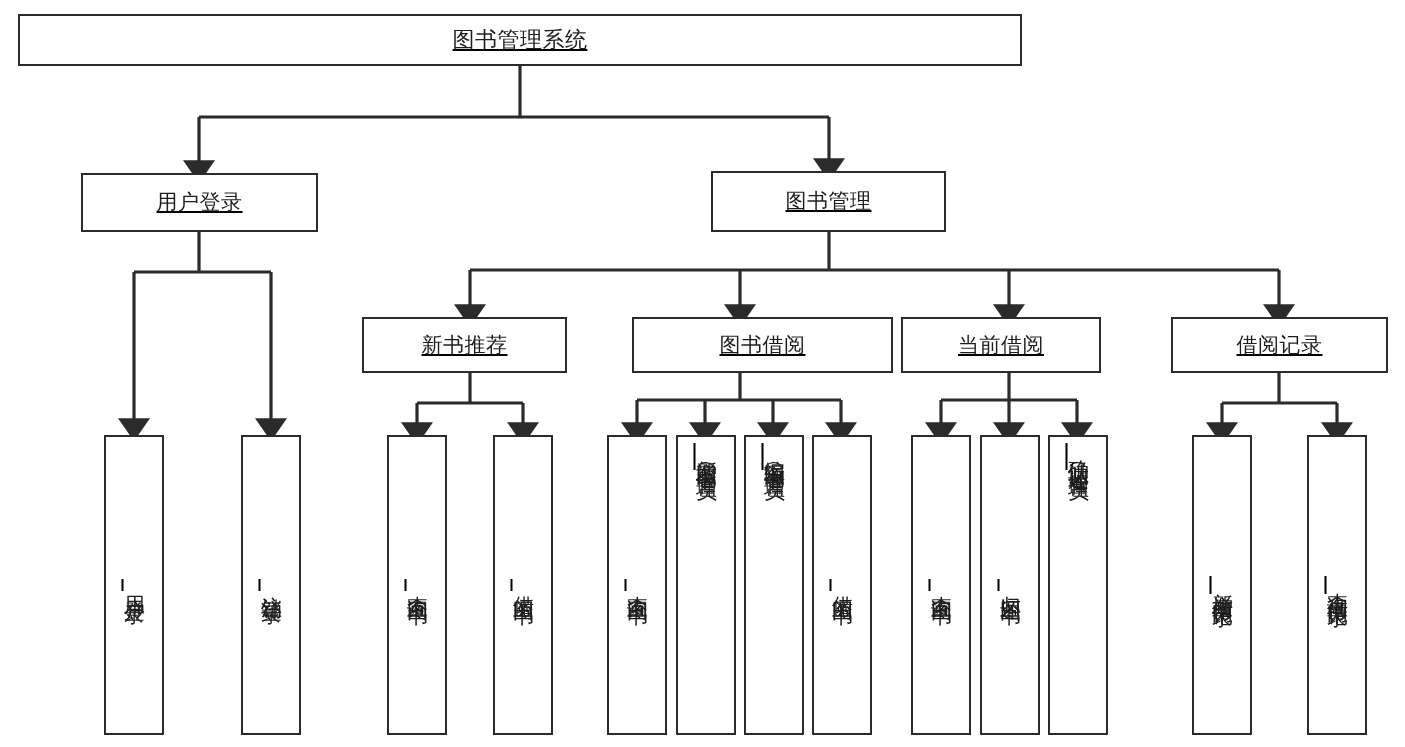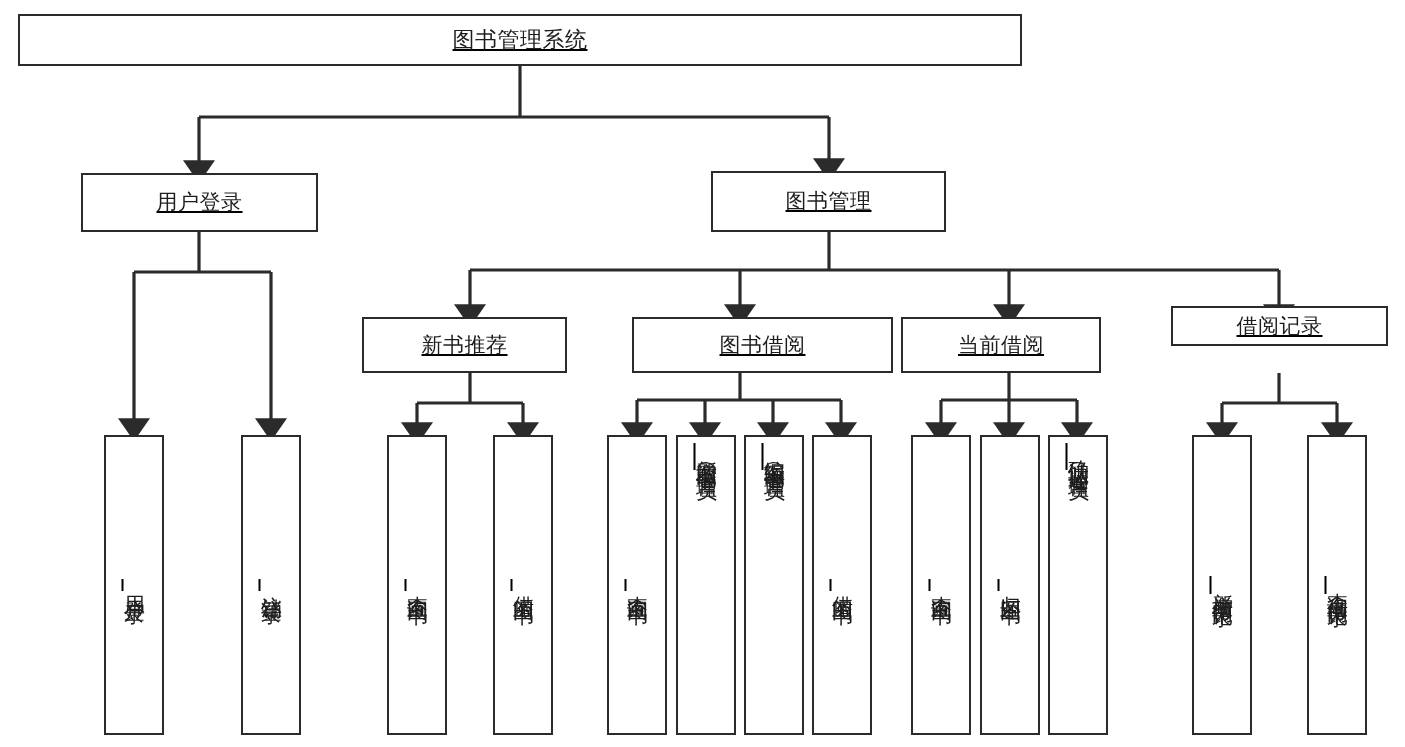--- a/index.html
+++ b/index.html
@@ -152,21 +152,21 @@
   </div>
 
   <div class="node horiz" style="left:632px; top:317px; width:261px; height:56px;">
     <span class="node-label">图书借阅</span>
   </div>
 
   <div class="node horiz" style="left:901px; top:317px; width:200px; height:56px;">
     <span class="node-label">当前借阅</span>
   </div>
 
-  <div class="node horiz" style="left:1171px; top:306px; width:217px; height:40px;">
+  <div class="node horiz" style="left:1171px; top:317px; width:217px; height:56px;">
     <span class="node-label">借阅记录</span>
   </div>
 
   <div class="node vert centered" style="left:104px; top:435px; width:60px; height:300px;">
     <span class="node-label">用户登录</span>
   </div>
 
   <div class="node vert centered" style="left:241px; top:435px; width:60px; height:300px;">
     <span class="node-label">注销登录</span>
   </div>

